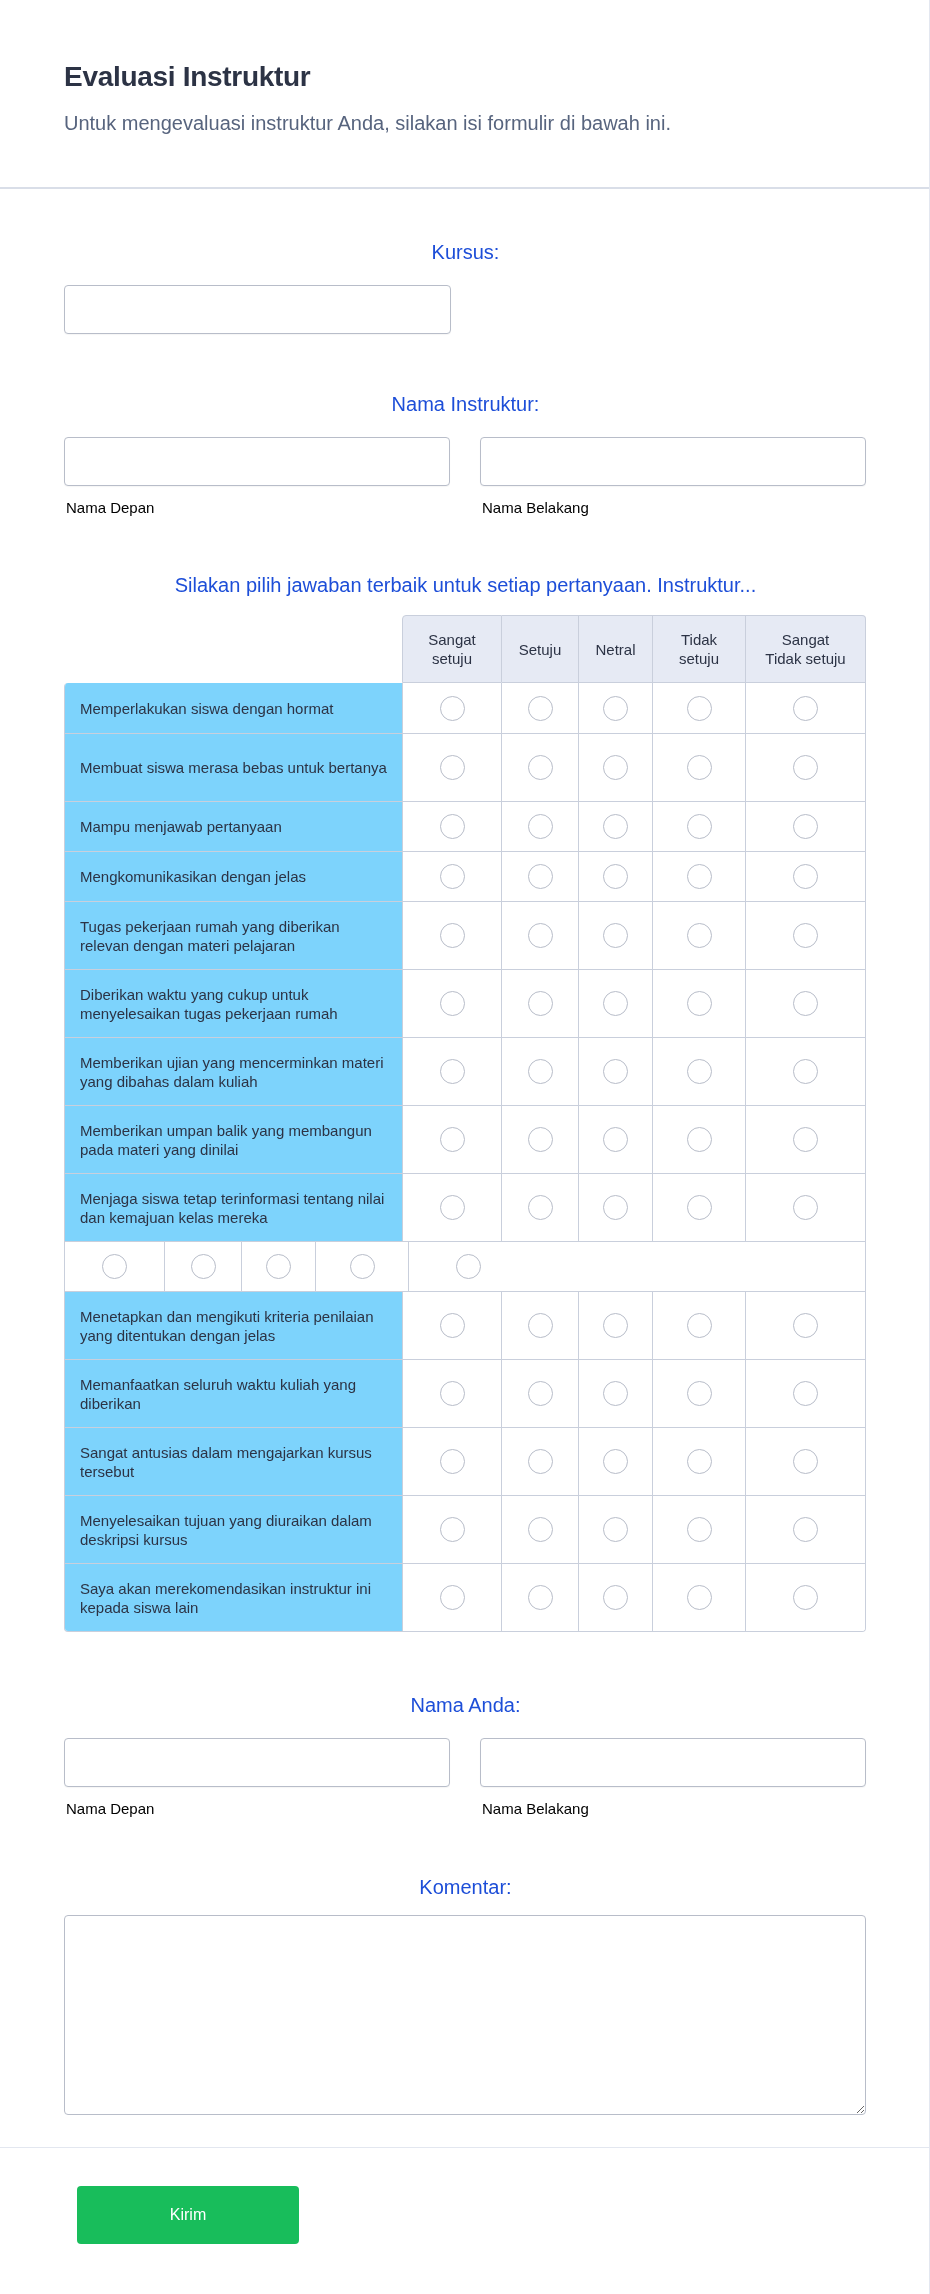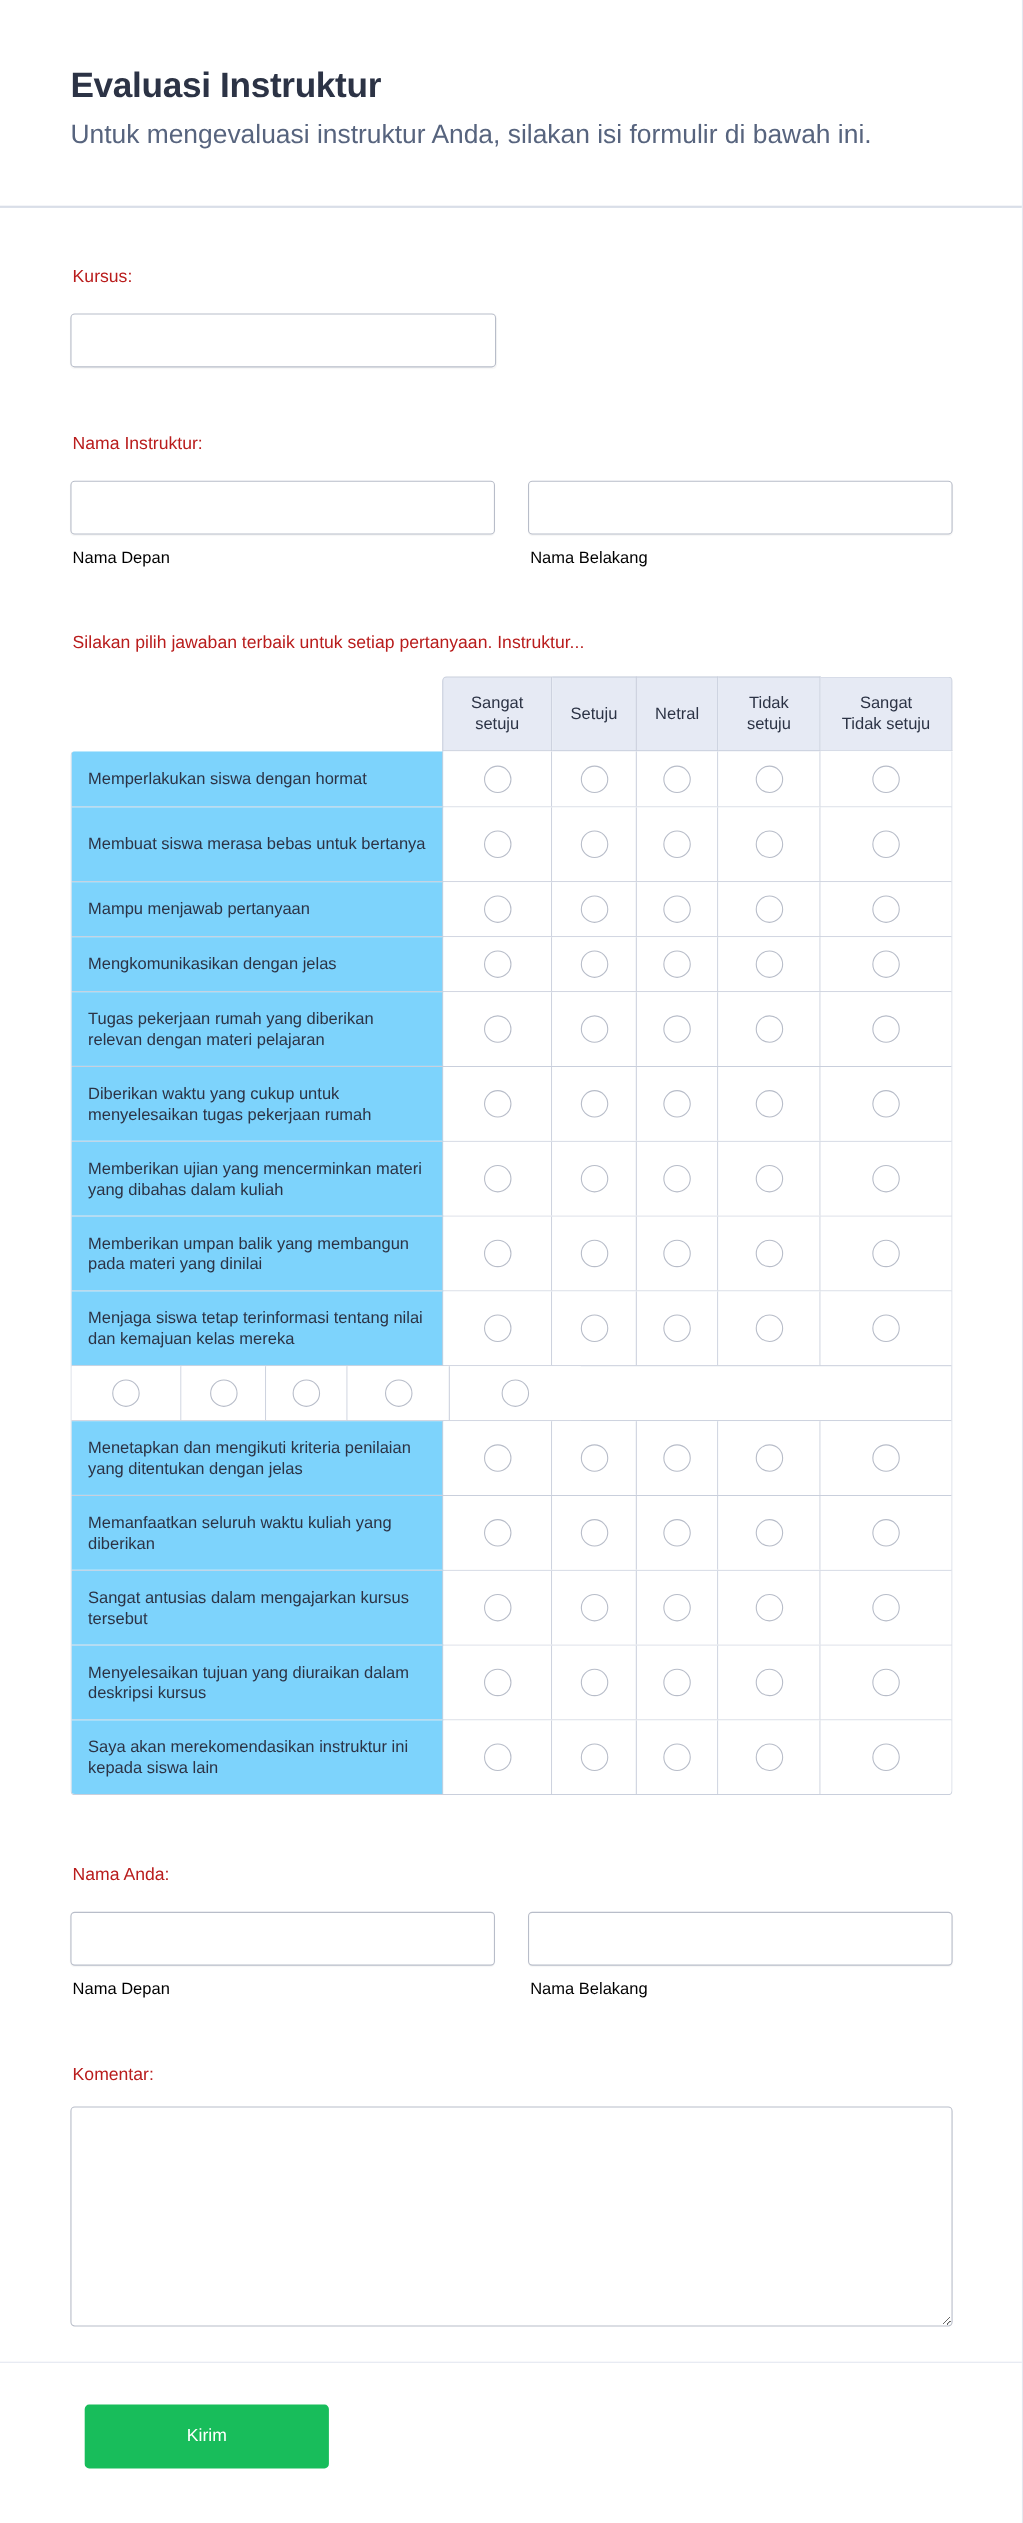--- a/index.html
+++ b/index.html
@@ -10,38 +10,39 @@
       position: relative;
       min-height: 2294px;
       border-right: 1px solid #e3e7f0;
     }
     .header {
       height: 189px;
       padding: 52px 64px 0 64px;
       border-bottom: 2px solid #d9dee8;
     }
     .header h1 {
-      font-size: 32px;
+      font-size: 28px;
       font-weight: 700;
       color: #2c3345;
       letter-spacing: -0.3px;
       line-height: 50px;
     }
     .header p {
       margin-top: 8px;
-      font-size: 24px;
+      font-size: 20px;
       color: #57647e;
       line-height: 26px;
     }
     .section { position: absolute; left: 64px; right: 64px; }
     .label {
-      font-size: 16px;
-      color: #b91c1c;
+      font-size: 20px;
+      color: #1d4ed8;
       padding-left: 2px;
       line-height: 26px;
+      text-align: center;
     }
     .input {
       display: block;
       height: 49px;
       border: 1px solid #b8bdc9;
       border-radius: 4px;
       background: #ffffff;
       box-shadow: 0 1px 1px rgba(0,0,0,0.04);
     }
     .sub {

